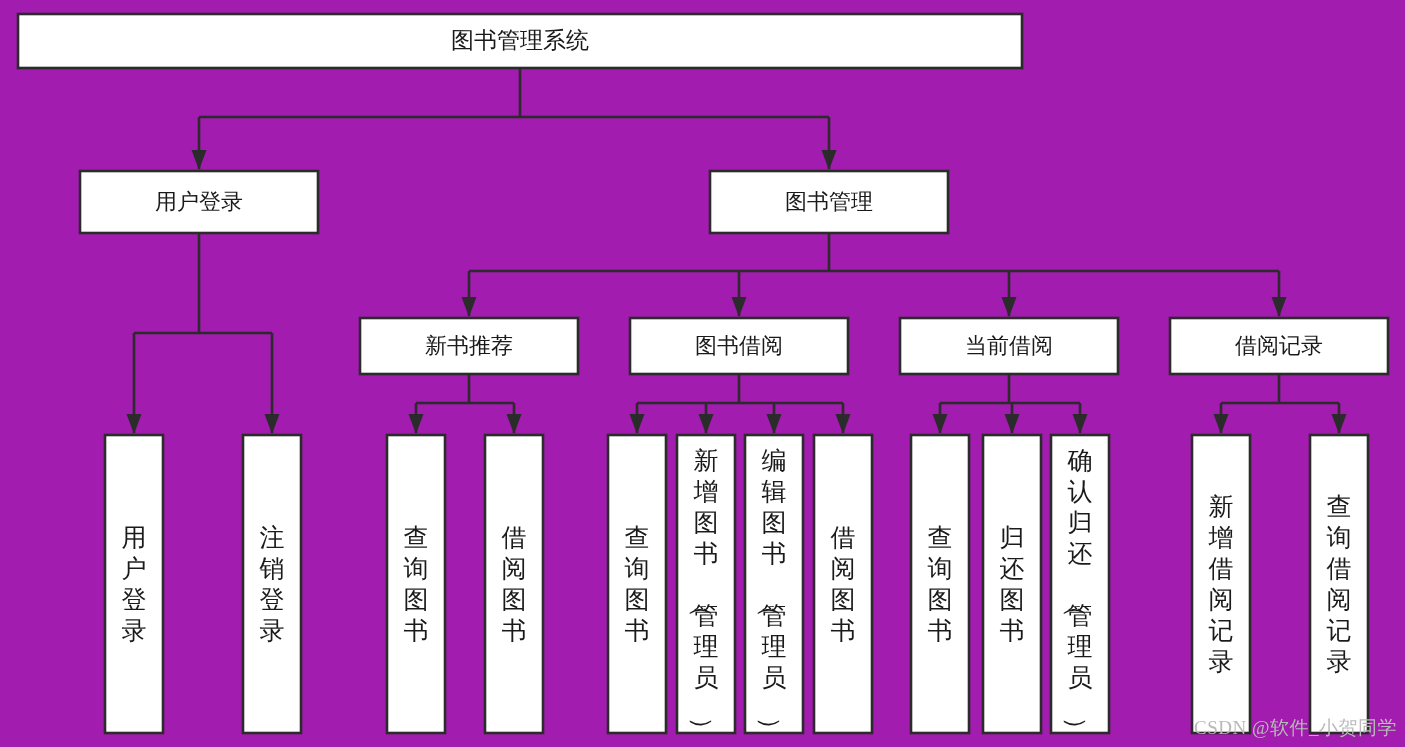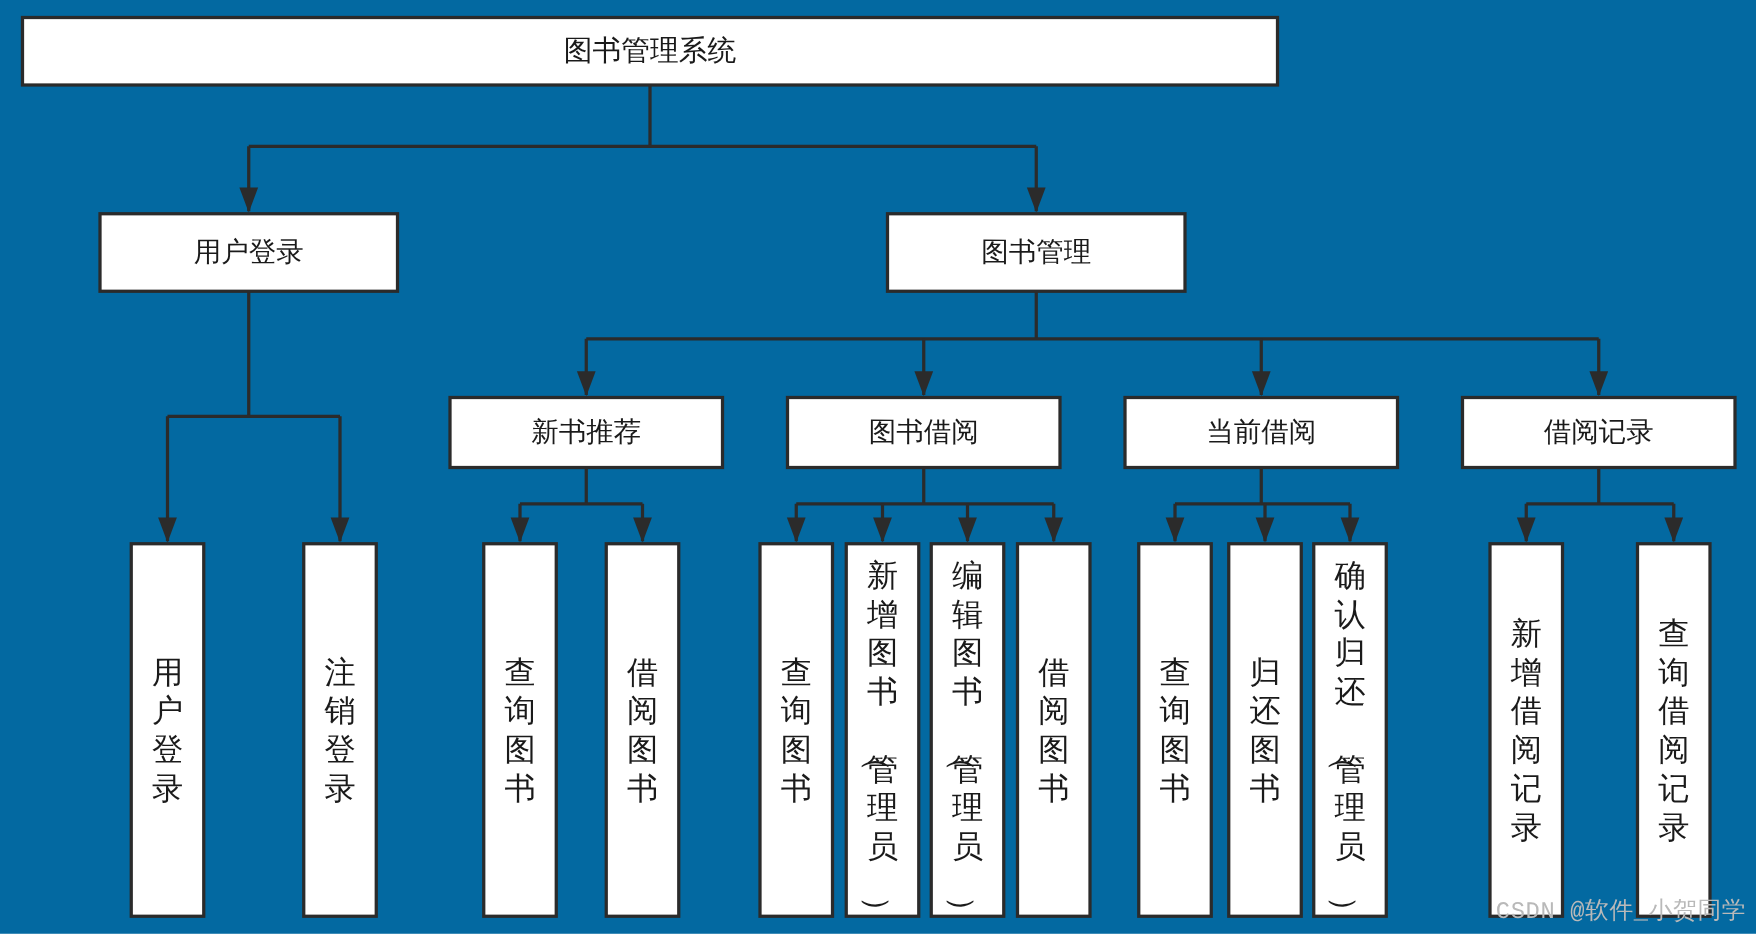--- a/index.html
+++ b/index.html
@@ -10,21 +10,21 @@
   body {
     width: 1405px;
     height: 747px;
     font-family: "Liberation Sans", "DejaVu Sans", sans-serif;
     overflow: hidden;
   }
   #diagram-root {
     position: relative;
     width: 1405px;
     height: 747px;
-    background: #0369a1;
+    background: #a21caf;
   }
   svg#flowchart {
     position: absolute;
     left: 0;
     top: 0;
     width: 1405px;
     height: 747px;
     display: block;
   }
   .node-box {
@@ -54,21 +54,21 @@
     stroke-linecap: butt;
   }
   .arrow-head {
     fill: #2b2b2b;
     stroke: none;
   }
   .watermark {
     position: absolute;
     right: 8px;
     bottom: 6px;
-    font-family: Liberation Mono, monospace;
+    font-family: Liberation Serif, serif;
     font-size: 19px;
     color: #b9b9b9;
     white-space: nowrap;
     letter-spacing: 0.5px;
     user-select: none;
   }
 </style>
 </head>
 <body>
 

